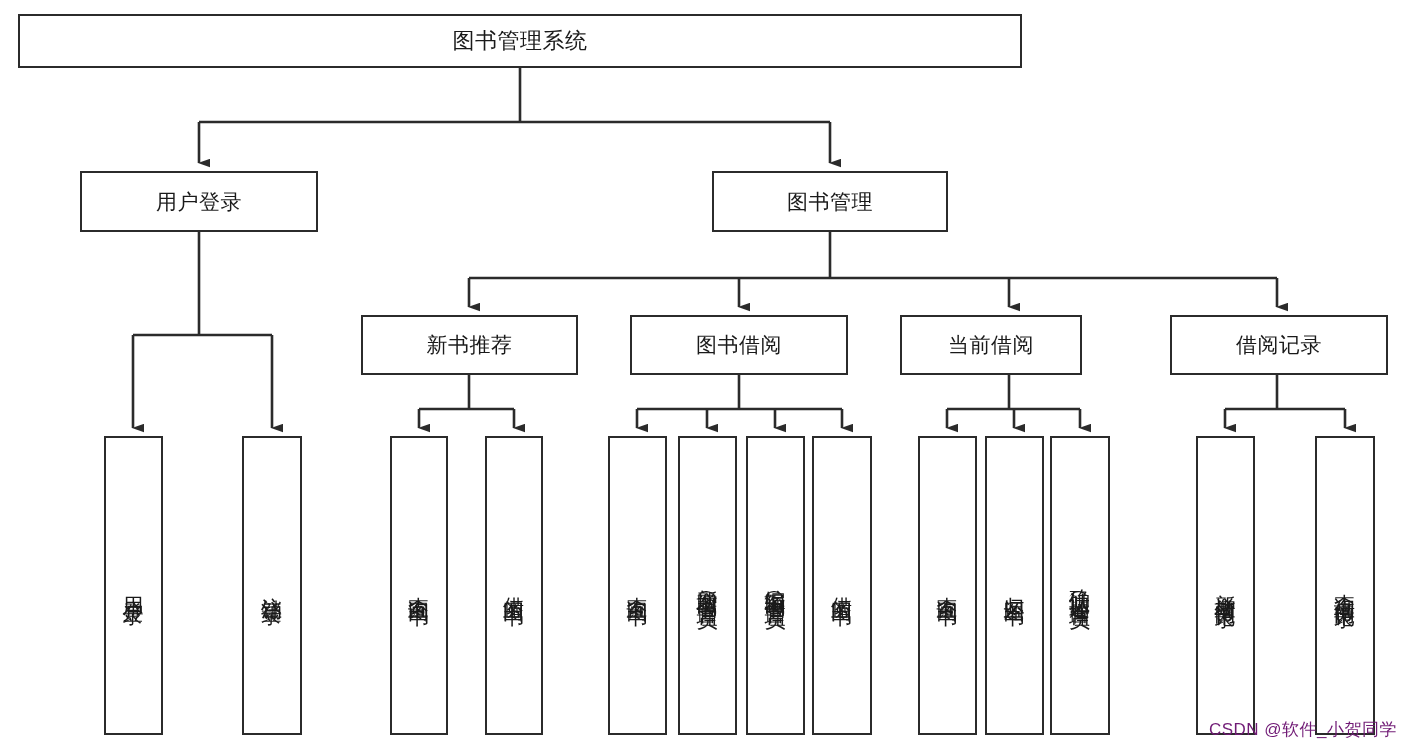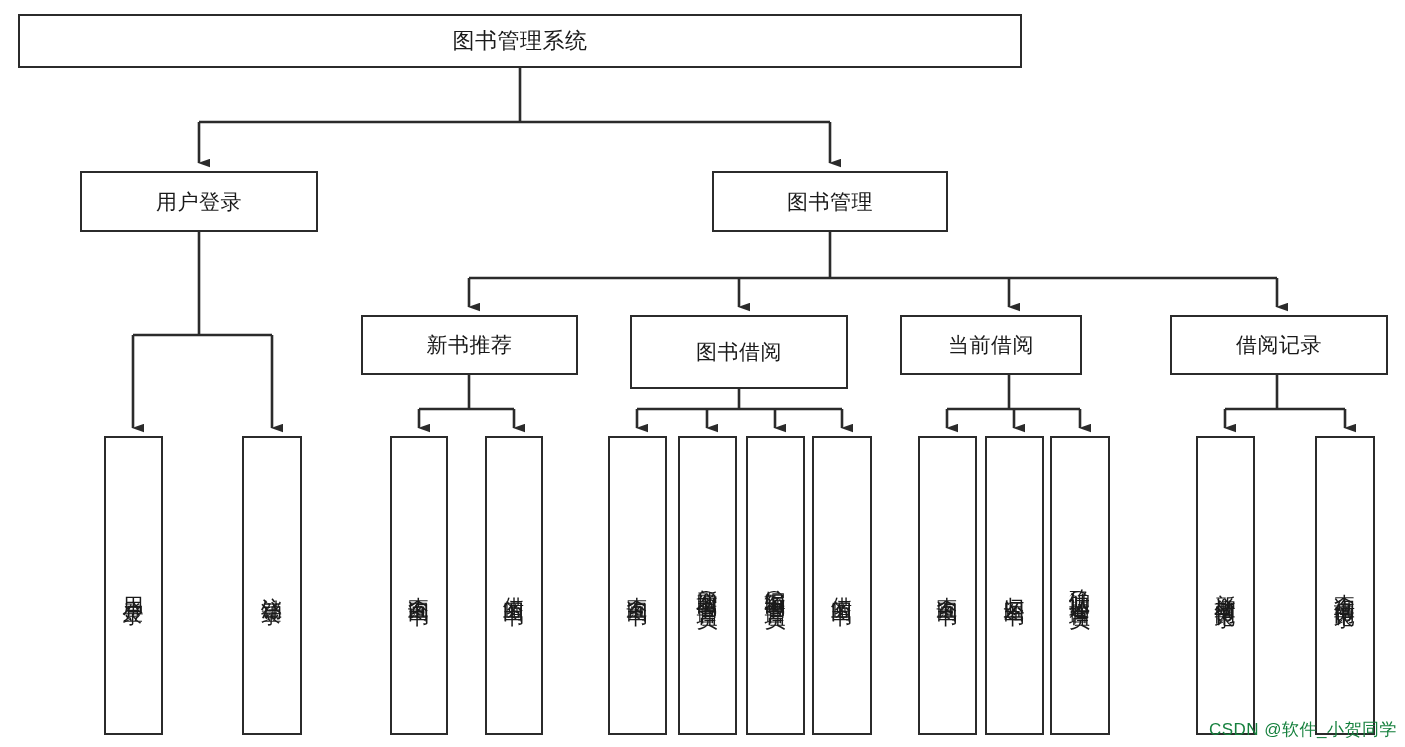--- a/index.html
+++ b/index.html
@@ -53,21 +53,21 @@
     white-space: nowrap;
   }
   .node.root {
     font-size: 22px;
   }
   .watermark {
     position: absolute;
     right: 8px;
     bottom: 6px;
     font-size: 17px;
-    color: #15803d;
+    color: #701a75;
     letter-spacing: 0.5px;
     white-space: nowrap;
   }
 </style>
 </head>
 <body>
 
 <div id="diagram-root">
 
   <svg class="edges" viewBox="0 0 1405 747" xmlns="http://www.w3.org/2000/svg">
@@ -130,21 +130,21 @@
   <div class="node horiz" style="left:80px;top:171px;width:238px;height:61px;">
     <span>用户登录</span>
   </div>
   <div class="node horiz" style="left:361px;top:315px;width:217px;height:60px;">
     <span>新书推荐</span>
   </div>
 
   <div class="node horiz" style="left:712px;top:171px;width:236px;height:61px;">
     <span>图书管理</span>
   </div>
-  <div class="node horiz" style="left:630px;top:315px;width:218px;height:74px;">
+  <div class="node horiz" style="left:630px;top:315px;width:218px;height:60px;">
     <span>图书借阅</span>
   </div>
   <div class="node horiz" style="left:900px;top:315px;width:182px;height:60px;">
     <span>当前借阅</span>
   </div>
   <div class="node horiz" style="left:1170px;top:315px;width:218px;height:60px;">
     <span>借阅记录</span>
   </div>
 
   <div class="node vert" style="left:104px;top:436px;width:59px;height:299px;">

